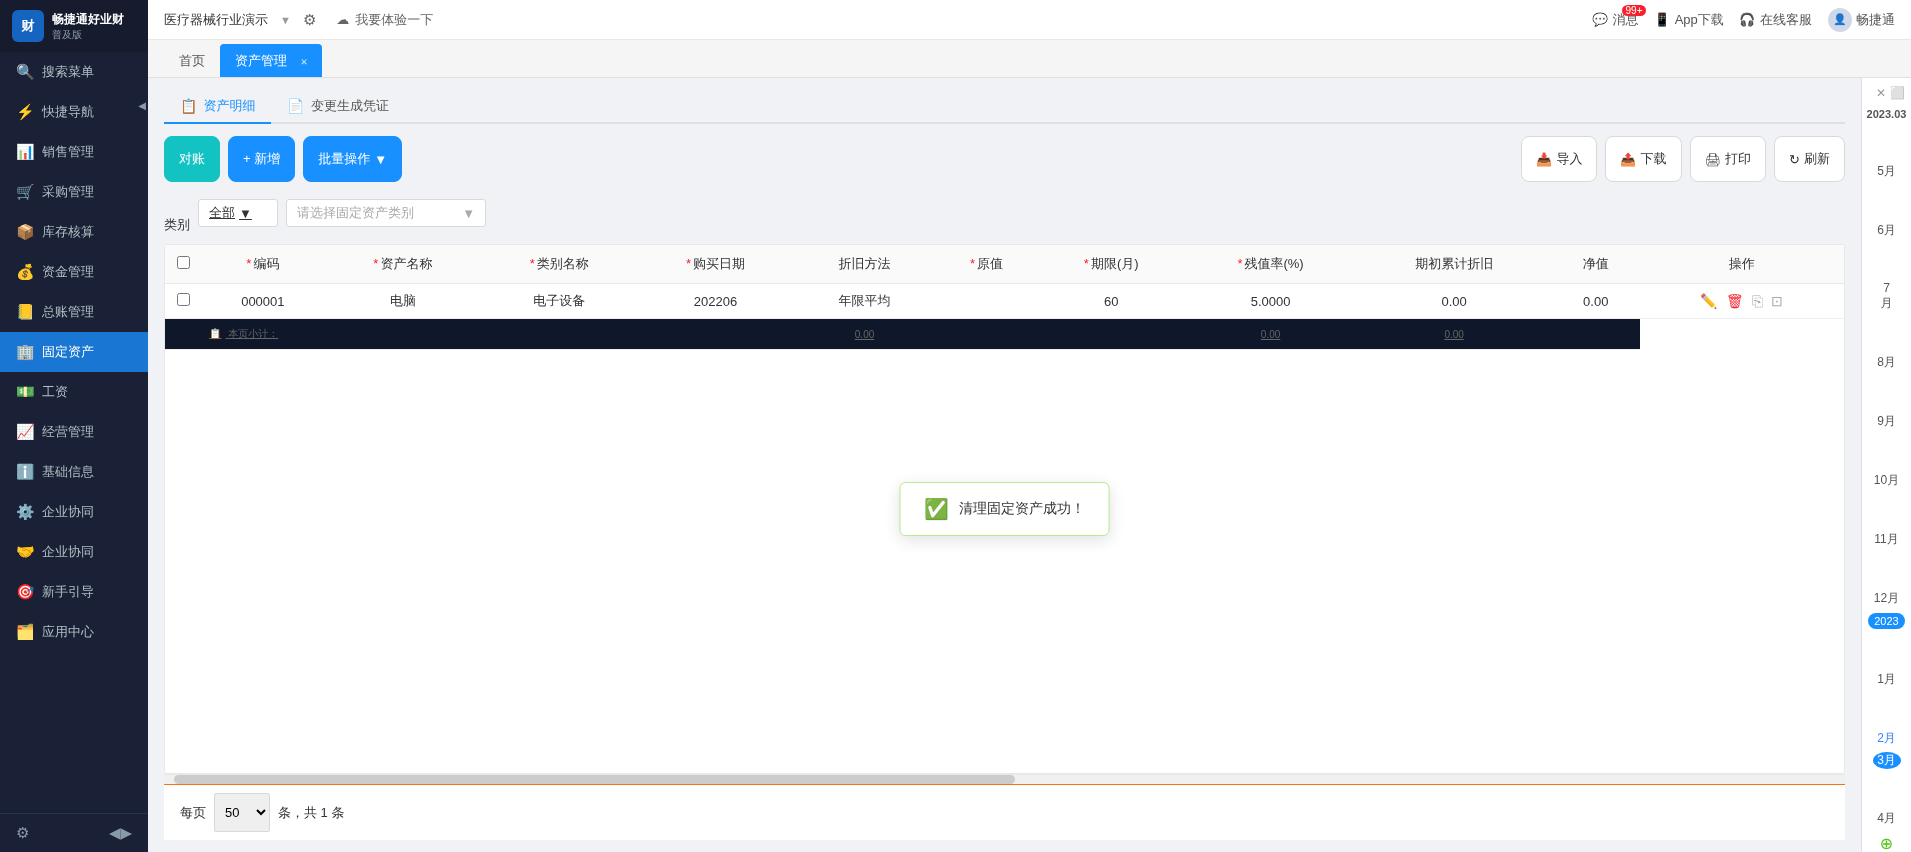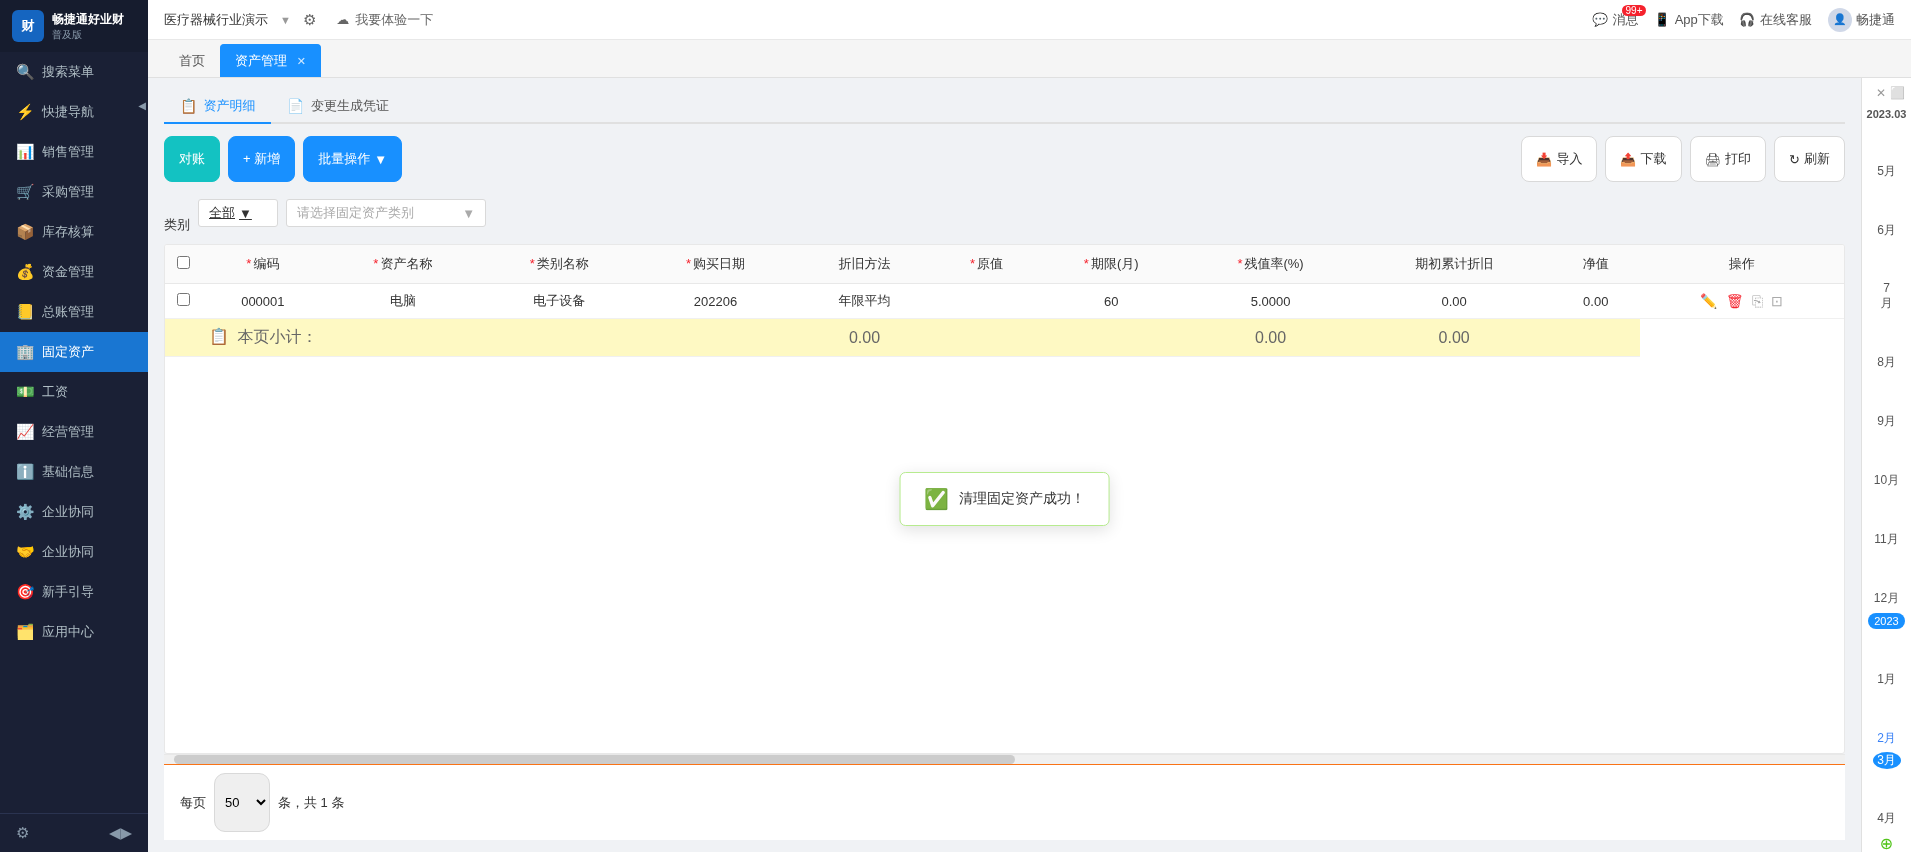--- a/index.html
+++ b/index.html
@@ -26,21 +26,21 @@
     .topbar-gear { font-size: 15px; color: #666; cursor: pointer; margin-right: 8px; }
     .topbar-experience { display: flex; align-items: center; gap: 6px; font-size: 13px; color: #666; cursor: pointer; }
     .topbar-right { margin-left: auto; display: flex; align-items: center; gap: 16px; }
     .topbar-right-item { display: flex; align-items: center; gap: 4px; font-size: 13px; color: #555; cursor: pointer; position: relative; }
     .badge { background: #f5222d; color: #fff; font-size: 10px; padding: 0 4px; border-radius: 8px; position: absolute; top: -6px; right: -8px; min-width: 16px; text-align: center; }
     .avatar { width: 24px; height: 24px; border-radius: 50%; background: #d0d8e8; display: flex; align-items: center; justify-content: center; font-size: 11px; color: #666; }
 
     
     .tabs-bar { background: #f5f5f5; height: 38px; display: flex; align-items: flex-end; padding: 0 16px; border-bottom: 1px solid #e0e0e0; flex-shrink: 0; }
     .tab-item { padding: 7px 14px; font-size: 13px; cursor: pointer; color: #555; border: 1px solid transparent; border-bottom: none; border-radius: 4px 4px 0 0; background: transparent; }
-    .tab-item.active { background: #1890ff; color: #fff; border-color: #1890ff; }
+    .tab-item.active { background: #1890ff; color: #fff; border-color: #1890ff; font-family: Liberation Mono, monospace; }
     .tab-close { margin-left: 6px; font-size: 11px; cursor: pointer; opacity: 0.8; }
 
     
     .content { flex: 1; display: flex; overflow: hidden; }
     .content-main { flex: 1; display: flex; flex-direction: column; overflow: hidden; padding: 12px 16px; }
 
     
     .sub-tabs { display: flex; gap: 0; border-bottom: 2px solid #e0e0e0; margin-bottom: 12px; }
     .sub-tab { display: flex; align-items: center; gap: 6px; padding: 7px 16px; font-size: 13px; cursor: pointer; color: #555; border-bottom: 2px solid transparent; margin-bottom: -2px; }
     .sub-tab.active { color: #1890ff; border-bottom-color: #1890ff; }
@@ -59,37 +59,37 @@
     .filter-select { display: flex; align-items: center; gap: 4px; border: 1px solid #d9d9d9; border-radius: 3px; padding: 4px 10px; background: #fff; cursor: pointer; font-size: 13px; color: #333; min-width: 80px; text-decoration: underline; }
     .filter-select-wide { min-width: 200px; border: 1px solid #d9d9d9; border-radius: 3px; padding: 4px 10px; background: #fff; cursor: pointer; font-size: 13px; color: #aaa; display: flex; align-items: center; justify-content: space-between; }
 
     
     .table-wrap { flex: 1; overflow: auto; border: 1px solid #e8e8e8; border-radius: 3px; background: #fff; position: relative; }
     table { width: 100%; border-collapse: collapse; font-size: 13px; }
     thead tr { background: #fafafa; }
     th { padding: 10px 8px; text-align: center; border-bottom: 1px solid #e8e8e8; color: #333; font-weight: 500; white-space: nowrap; }
     th .required { color: #f5222d; margin-right: 2px; }
     td { padding: 8px 8px; text-align: center; border-bottom: 1px solid #f0f0f0; color: #333; white-space: nowrap; }
-    .subtotal-row td { background: #fef9c3; font-size: 16px; color: #666; }
+    .subtotal-row td { background: #0f172a; font-size: 10px; color: #666; text-decoration: underline; }
     .checkbox-cell { width: 36px; }
     input[type="checkbox"] { cursor: pointer; }
 
     
     .toast { position: absolute; left: 50%; top: 50%; transform: translate(-50%, -50%); background: #fff; border: 1px solid #b7eb8f; border-radius: 6px; padding: 14px 24px; display: flex; align-items: center; gap: 10px; box-shadow: 0 4px 16px rgba(0,0,0,0.12); z-index: 100; font-size: 14px; color: #333; }
     .toast-icon { color: #52c41a; font-size: 20px; }
 
     
     .action-icons { display: flex; align-items: center; justify-content: center; gap: 8px; }
     .action-icon { color: #1890ff; cursor: pointer; font-size: 14px; }
     .action-icon.red { color: #f5222d; }
     .action-icon.gray { color: #aaa; }
 
     
     .pagination { display: flex; align-items: center; gap: 8px; padding: 8px 16px; background: #fff; border-top: 1px solid #f97316; font-size: 13px; color: #333; flex-shrink: 0; }
-    .page-select { border: 1px solid #d9d9d9; border-radius: 11px; padding: 20px 6px; font-size: 13px; }
+    .page-select { border: 1px solid #d9d9d9; border-radius: 2px; padding: 10px 6px; font-size: 13px; }
     .scrollbar-wrap { height: 10px; background: #f0f0f0; border-top: 1px solid #e8e8e8; flex-shrink: 0; overflow: hidden; }
     .scrollbar-inner { height: 100%; width: 50%; background: #ccc; border-radius: 5px; margin-left: 10px; }
 
     
     .right-side { width: 50px; background: #fff; border-left: 1px solid #e0e0e0; display: flex; flex-direction: column; align-items: center; padding: 4px 0; flex-shrink: 0; }
     .right-side-top { display: flex; align-items: center; justify-content: flex-end; width: 100%; padding: 4px 6px; gap: 4px; }
     .right-side-icon { font-size: 12px; color: #999; cursor: pointer; }
     .year-label { font-size: 11px; color: #666; font-weight: bold; padding: 2px 0; }
     .month-row { font-size: 12px; color: #555; padding: 4px 0; cursor: pointer; text-align: center; width: 100%; margin-top: 36px; }
     .down-icon { color: #52c41a; font-size: 16px; margin-top: 4px; cursor: pointer; }

